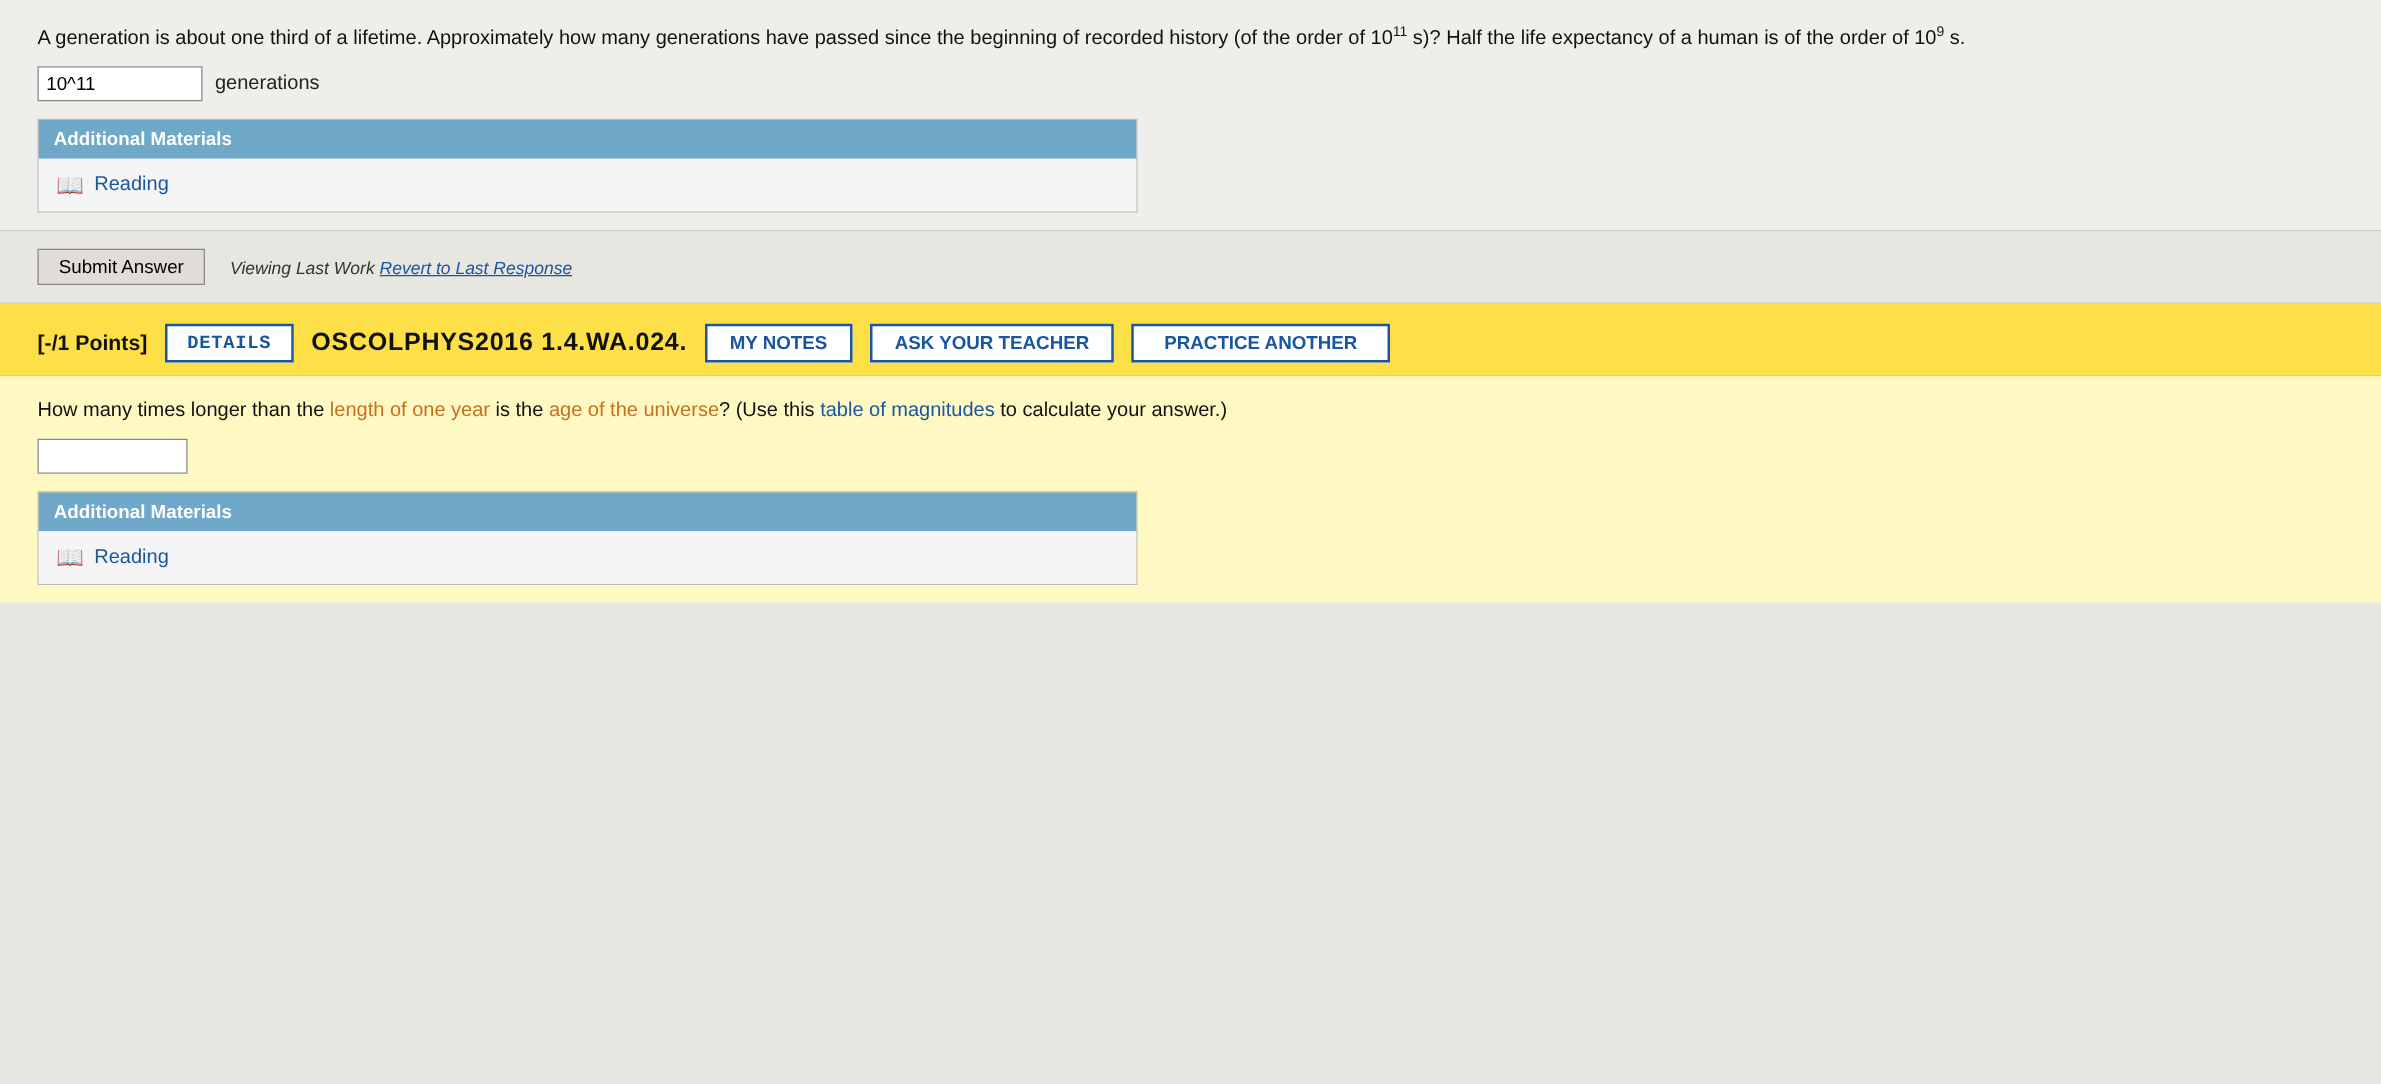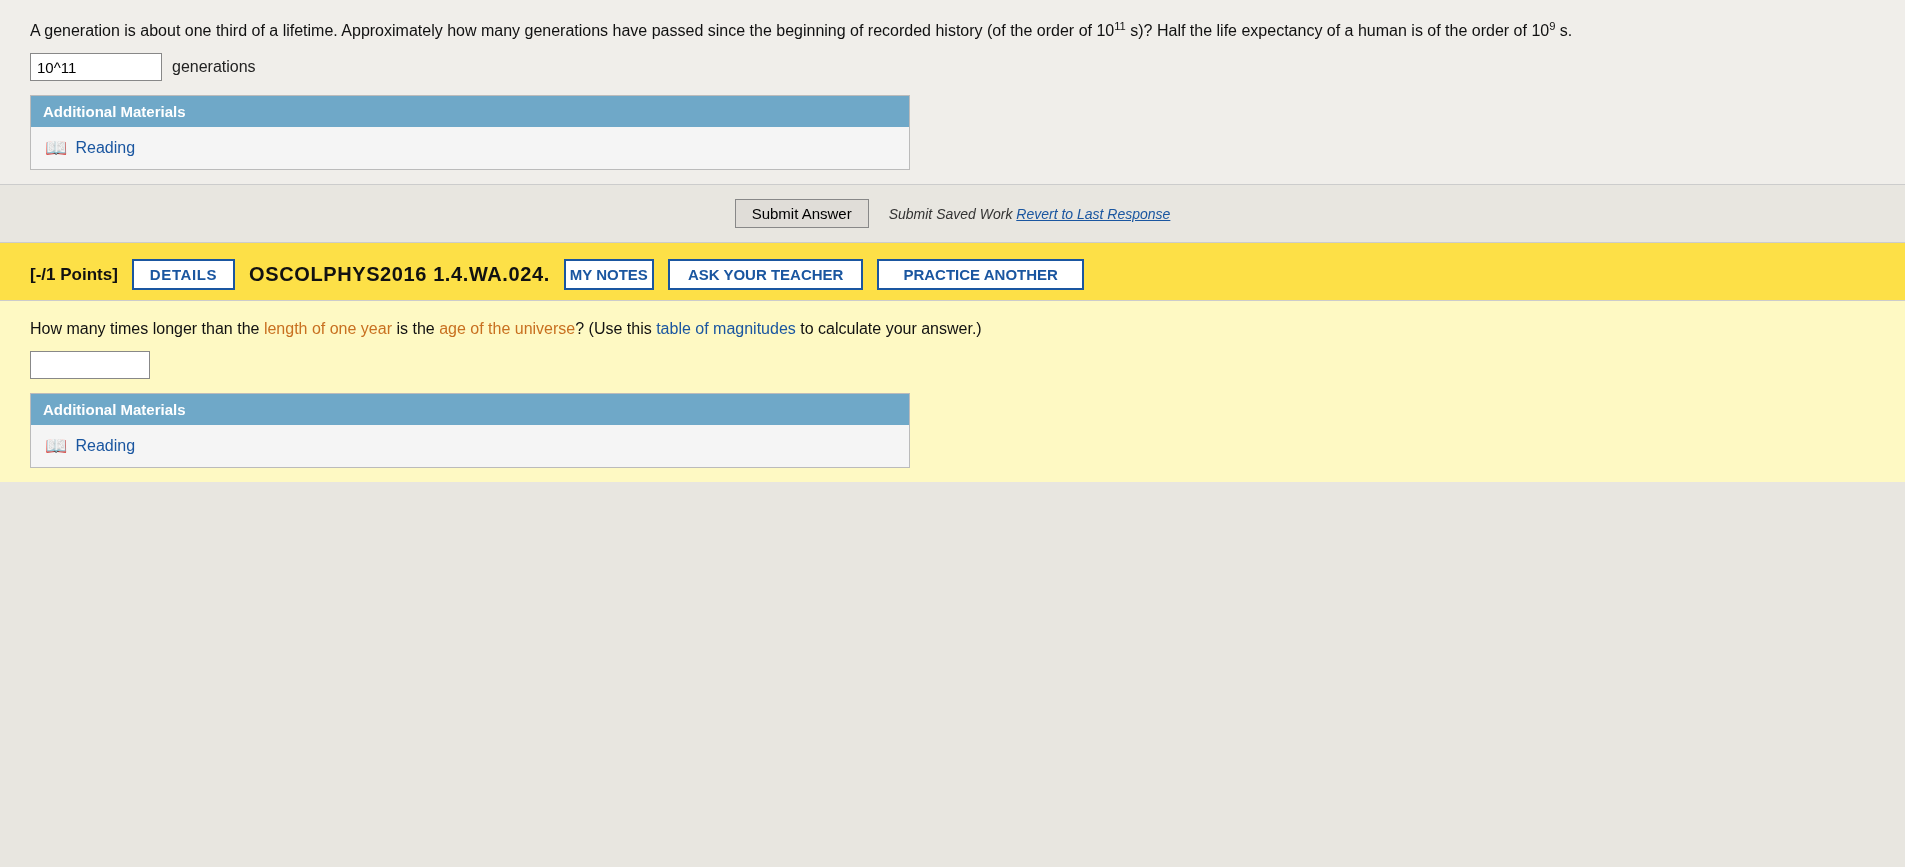--- a/index.html
+++ b/index.html
@@ -78,21 +78,20 @@
       font-size: 18px;
     }
     
     .submit-row {
       display: flex;
       align-items: center;
       gap: 20px;
       padding: 14px 30px;
       background: #e8e6e0;
       border-bottom: 1px solid #ccc;
-      justify-content: center;
     }
     .submit-btn {
       border: 1px solid #888;
       background: #e0ddd8;
       padding: 5px 16px;
       font-size: 15px;
       cursor: pointer;
       white-space: nowrap;
     }
     .viewing-saved {
@@ -121,34 +120,35 @@
     }
     .details-btn {
       border: 2px solid #1a56a0;
       background: #fff;
       color: #1a56a0;
       font-size: 15px;
       font-weight: bold;
       padding: 5px 16px;
       cursor: pointer;
       letter-spacing: 0.04em;
+      font-family: Liberation Mono, monospace;
     }
     .question-code {
       font-size: 20px;
       font-weight: bold;
       color: #111;
       letter-spacing: 0.03em;
     }
     .my-notes-btn {
       border: 2px solid #1a56a0;
       background: #fff;
       color: #1a56a0;
       font-size: 15px;
       font-weight: bold;
-      padding: 5px 4px;
+      padding: 5px 18px;
       cursor: pointer;
     }
     .ask-teacher-btn {
       border: 2px solid #1a56a0;
       background: #fff;
       color: #1a56a0;
       font-size: 15px;
       font-weight: bold;
       padding: 5px 18px;
       cursor: pointer;
@@ -215,21 +215,21 @@
           <span class="reading-icon">📖</span>
           <span>Reading</span>
         </a>
       </div>
     </div>
   </div>
 
   <div class="submit-row">
     <button class="submit-btn">Submit Answer</button>
     <span class="viewing-saved">
-      <span>Submit Saved Work</span>
+      <span>Viewing Last Work</span>
       <a class="revert-link" href="#">
         <span>Revert to Last Response</span>
       </a>
     </span>
   </div>
 
   <div class="points-row">
     <span class="points-label">[-/1 Points]</span>
     <button class="details-btn">DETAILS</button>
     <span class="question-code">OSCOLPHYS2016 1.4.WA.024.</span>

